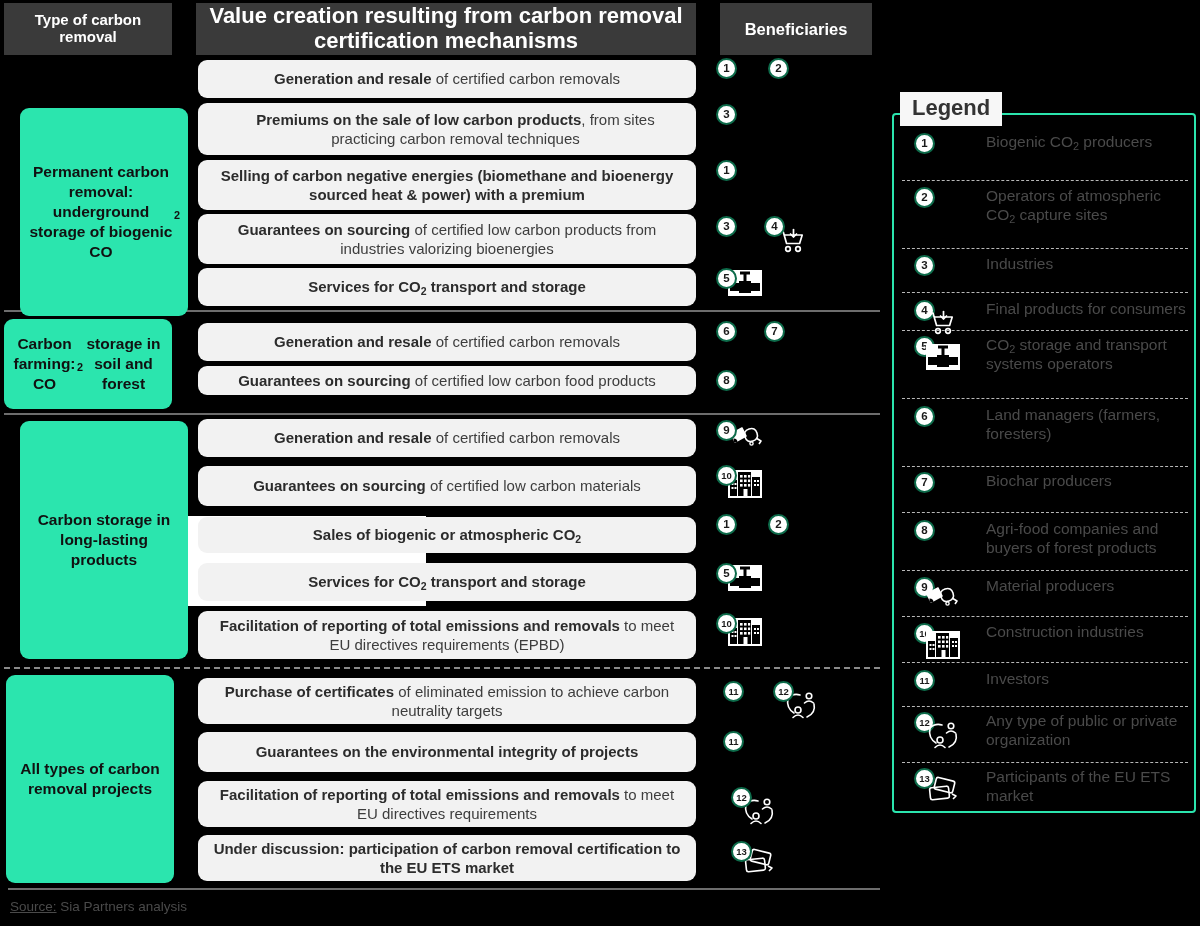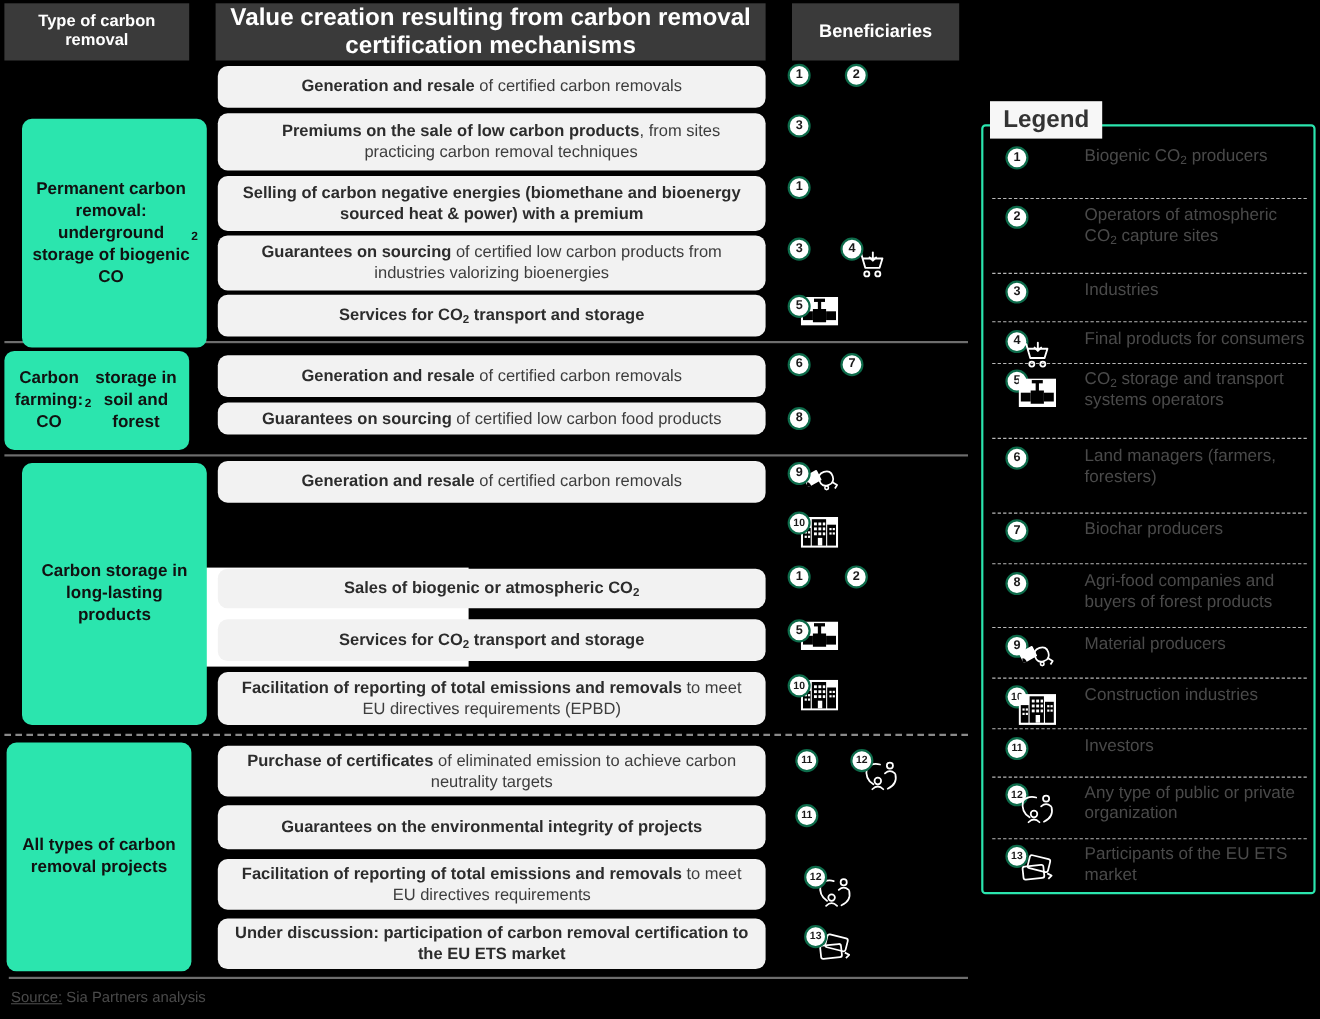--- a/index.html
+++ b/index.html
@@ -185,20 +185,23 @@
 
   <div class="pill" style="left:198px; top:323px; width:498px; height:38px;">
       <span><b>Generation and resale</b> of certified carbon removals</span>
     </div>
   <div class="pill" style="left:198px; top:366px; width:498px; height:29px;">
       <span><b>Guarantees on sourcing</b> of certified low carbon food products</span>
     </div>
 
   <div class="pill" style="left:198px; top:419px; width:498px; height:38px;">
       <span><b>Generation and resale</b> of certified carbon removals</span>
+    </div>
+  <div class="pill" style="left:198px; top:466px; width:498px; height:40px;">
+      <span><b>Guarantees on sourcing</b> of certified low carbon materials</span>
     </div>
   <div class="pill" style="left:198px; top:517px; width:498px; height:36px;">
       <span><b>Sales of biogenic or atmospheric CO<sub>2</sub></b></span>
     </div>
   <div class="pill" style="left:198px; top:563px; width:498px; height:38px;">
       <span><b>Services for CO<sub>2</sub> transport and storage</b></span>
     </div>
   <div class="pill" style="left:198px; top:611px; width:498px; height:48px;">
       <span><b>Facilitation of reporting of total emissions and removals</b> to meet EU directives requirements (EPBD)</span>
     </div>

